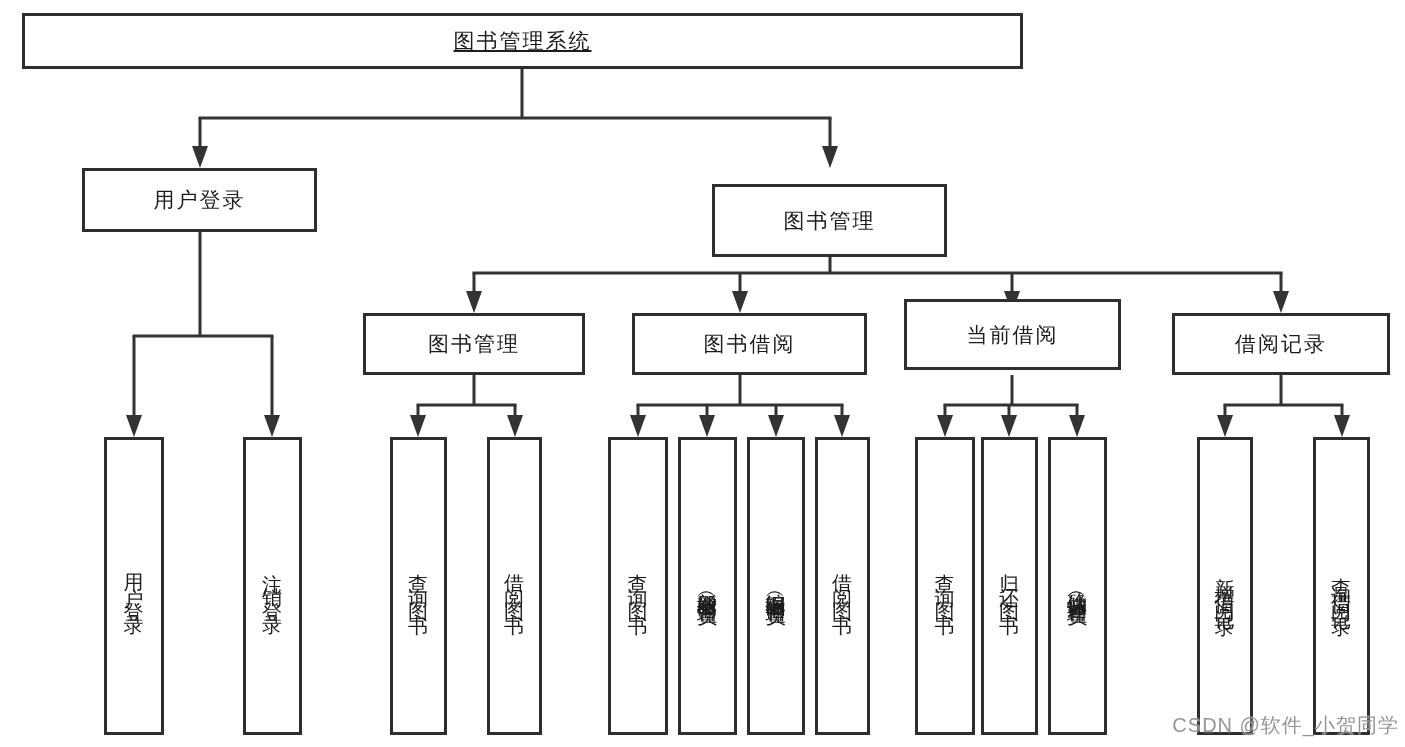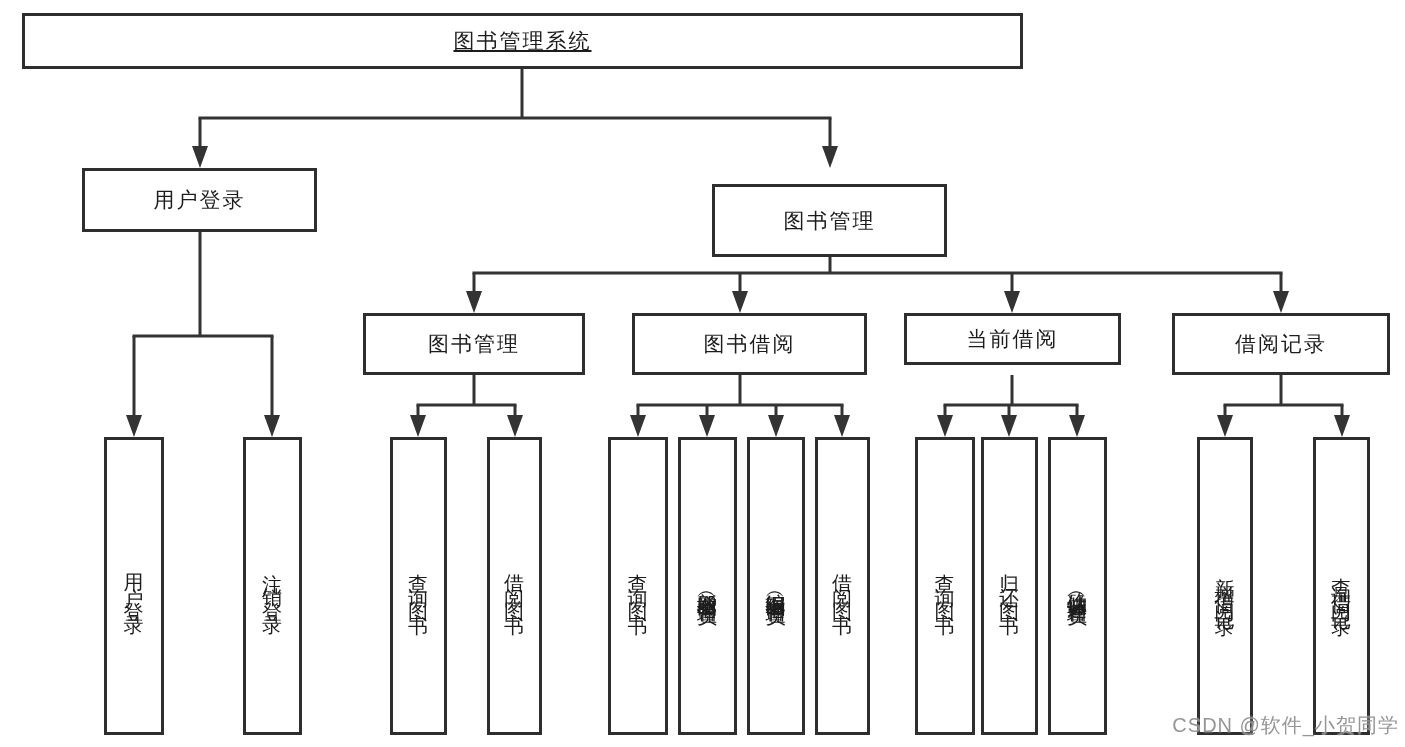--- a/index.html
+++ b/index.html
@@ -147,21 +147,21 @@
   <div class="hnode" style="left:712px; top:184px; width:235px; height:73px;">
     <span>图书管理</span>
   </div>
 
   <div class="hnode" style="left:363px; top:313px; width:222px; height:62px;">
     <span>图书管理</span>
   </div>
   <div class="hnode" style="left:632px; top:313px; width:235px; height:62px;">
     <span>图书借阅</span>
   </div>
-  <div class="hnode" style="left:904px; top:313px; width:217px; height:52px;">
+  <div class="hnode" style="left:904px; top:299px; width:217px; height:71px;">
     <span>当前借阅</span>
   </div>
   <div class="hnode" style="left:1172px; top:313px; width:218px; height:62px;">
     <span>借阅记录</span>
   </div>
 
   <div class="leaf gap-wide" style="left:104px; width:60px;">
     <span>用户登录</span>
   </div>
   <div class="leaf gap-wide" style="left:243px; width:59px;">

